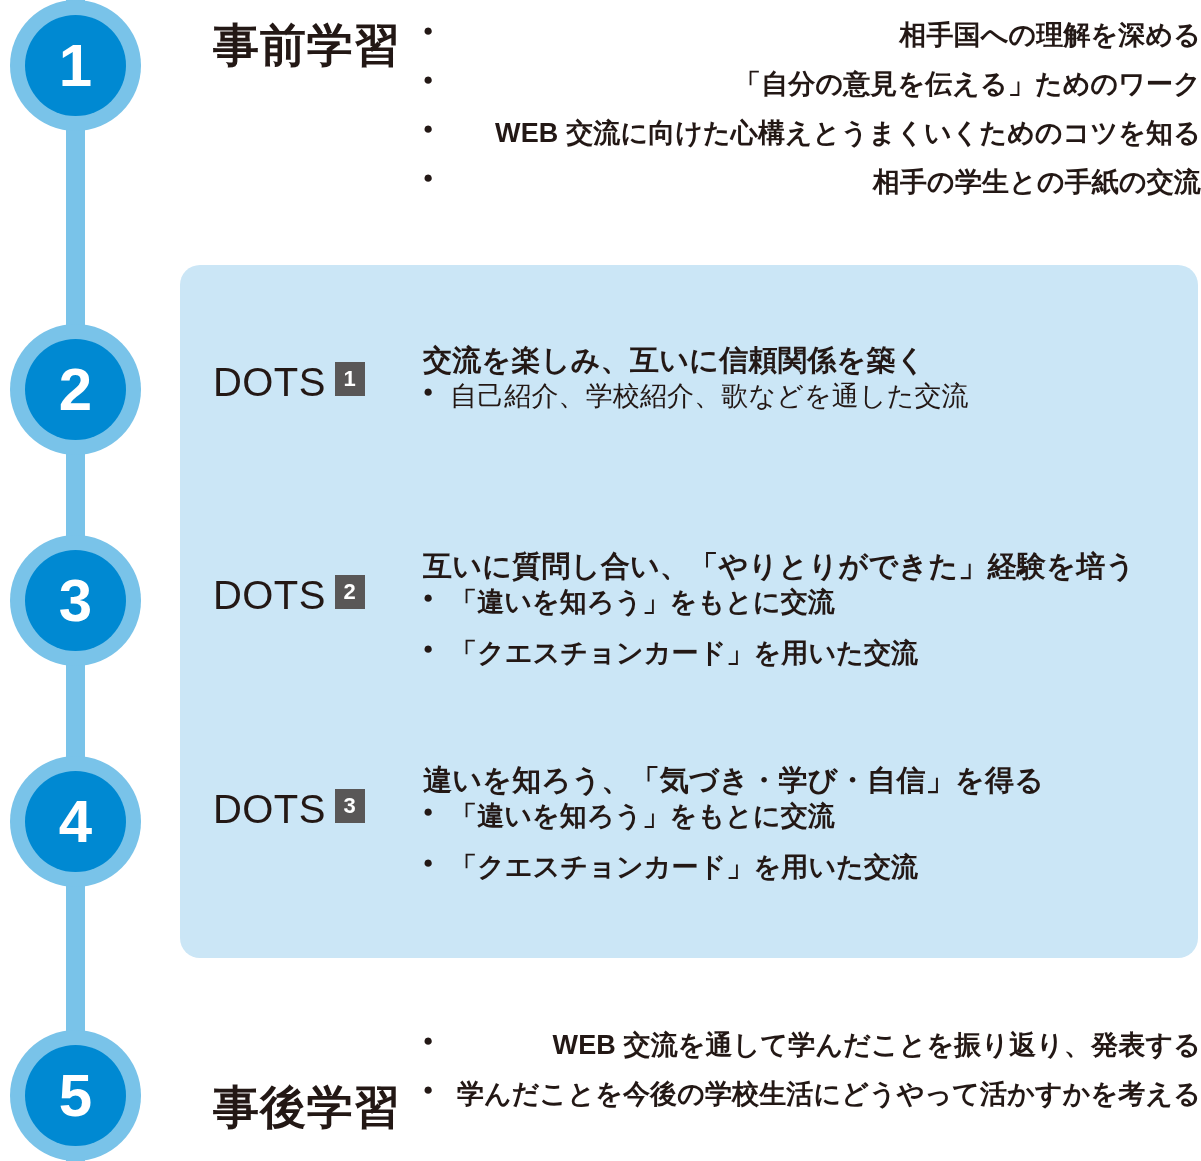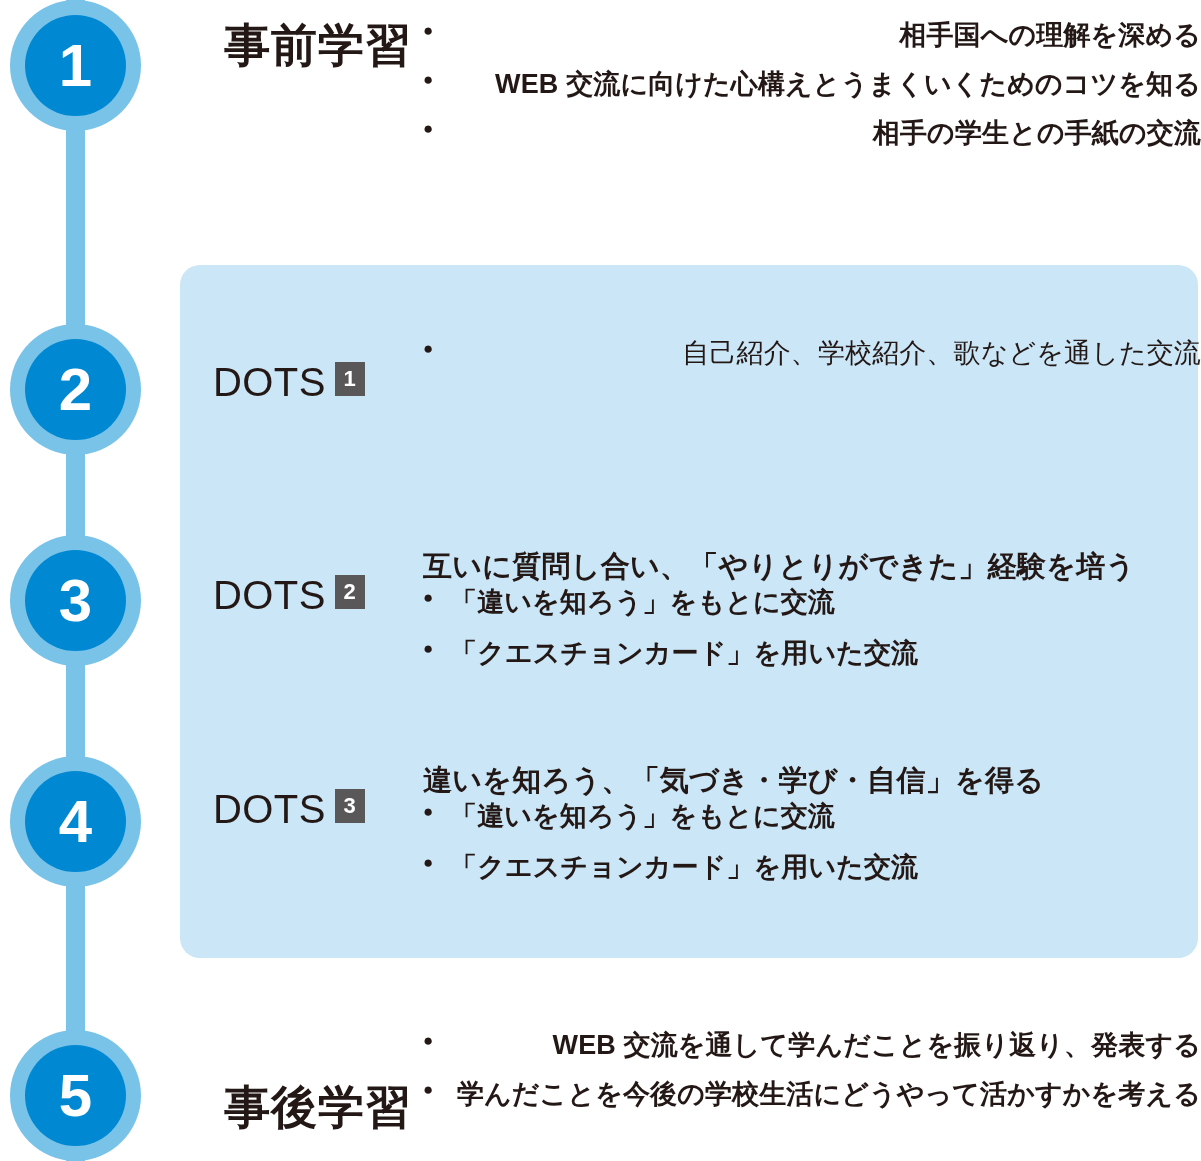--- a/index.html
+++ b/index.html
@@ -94,21 +94,20 @@
     flex: 0 0 210px;
     text-align: left;
   }
   .title-jp {
     font-size: 46px;
     font-weight: 700;
     line-height: 1;
     letter-spacing: 0.02em;
     color: #231815;
     white-space: nowrap;
-    text-align: center;
   }
   .title-dots {
     display: flex;
     align-items: flex-start;
     gap: 9px;
     white-space: nowrap;
   }
   .dots-word {
     font-size: 40px;
     font-weight: 400;
@@ -164,21 +163,21 @@
     left: 0;
     top: 0;
     font-size: 17px;
     line-height: inherit;
   }
   
   .bullet-list.gap-lg li { margin-bottom: 22px; text-align: right; }
   .bullet-list.gap-lg li:last-child { margin-bottom: 0; }
   .bullet-list.gap-md li { margin-bottom: 24px; }
   .bullet-list.gap-md li:last-child { margin-bottom: 0; }
-  .bullet-list.gap-sm li { margin-bottom: 8px; text-align: right; }
+  .bullet-list.gap-sm li { margin-bottom: 8px; }
   .bullet-list.light li { font-weight: 400; }
 </style>
 </head>
 <body>
 
 <div id="diagram">
 
   <div class="dots-panel"></div>
 
   <div class="rail" style="top:0px;height:1161px;"></div>
@@ -189,40 +188,42 @@
     <div class="marker-num">1</div>
   </div>
 
   <div class="step" style="left:213px;top:22px;width:988px;">
     <div class="step-title">
       <div class="title-jp">事前学習</div>
     </div>
     <div class="step-body">
       <ul class="bullet-list gap-lg">
         <li>相手国への理解を深める</li>
+        <li>「自分の意見を伝える」ためのワーク</li>
         <li>WEB 交流に向けた心構えとうまくいくためのコツを知る</li>
         <li>相手の学生との手紙の交流</li>
       </ul>
     </div>
   </div>
 
   <div class="marker" style="top:324px;">
     <div class="marker-ring"></div>
     <div class="marker-core"></div>
     <div class="marker-num">2</div>
   </div>
 
   <div class="step" style="left:213px;top:340px;width:988px;">
     <div class="step-title">
       <div class="title-dots" style="margin-top:22px;">
         <span class="dots-word">DOTS</span>
         <span class="dots-badge">1</span>
       </div>
     </div>
     <div class="step-body">
+      <div class="body-heading">交流を楽しみ、互いに信頼関係を築く</div>
       <ul class="bullet-list gap-sm light">
         <li>自己紹介、学校紹介、歌などを通した交流</li>
       </ul>
     </div>
   </div>
 
   <div class="marker" style="top:535px;">
     <div class="marker-ring"></div>
     <div class="marker-core"></div>
     <div class="marker-num">3</div>

